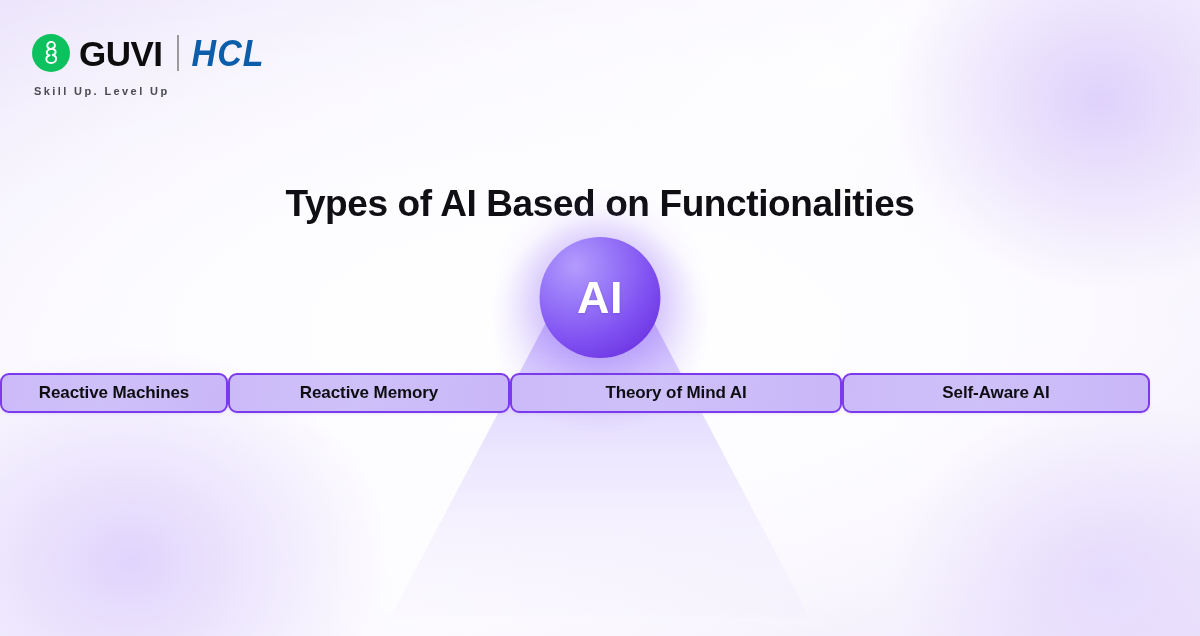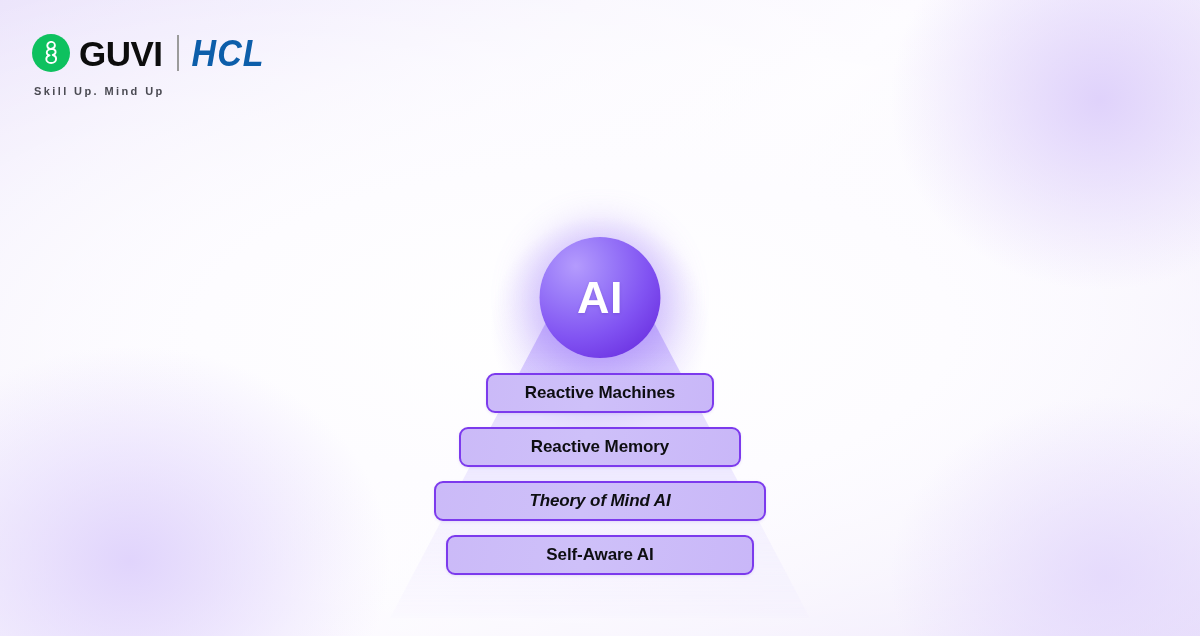--- a/index.html
+++ b/index.html
@@ -175,42 +175,41 @@
     letter-spacing: 0.5px;
     line-height: 1;
     text-shadow: 0 1px 3px rgba(70,30,150,0.22);
   }
 
   #pyramid {
     position: absolute;
     left: 0; right: 0;
     top: 145px;
     display: flex;
-    flex-direction: column;
-    align-items: center;
+    flex-direction: row;
   }
   .tier {
     height: 40px;
     border: 2px solid #7c3aed;
     border-radius: 9px;
     background: linear-gradient(100deg, #cbbaf8 0%, #cec0f9 45%, #c9b7f8 100%);
     display: flex;
     align-items: center;
     justify-content: center;
     color: #0e0e12;
     font-size: 17px;
     font-weight: bold;
     letter-spacing: -0.1px;
     box-sizing: border-box;
     margin-bottom: 14px;
     box-shadow: 0 1px 3px rgba(110,70,200,0.13);
   }
   .tier-0 { width: 228px; }
   .tier-1 { width: 282px; }
-  .tier-2 { width: 332px; font-style: italic; }
+  .tier-2 { width: 332px; }
   .tier-3 { width: 308px; margin-bottom: 0; }
 </style>
 </head>
 <body>
 
 <div id="slide">
 
   <div id="bg-corner-tr"></div>
   <div id="bg-corner-bl"></div>
   <div id="bg-corner-br"></div>
@@ -227,23 +226,24 @@
         </svg>
       </span>
 
       <span id="guvi-wordmark">GUVI</span>
 
       <span id="logo-divider"></span>
 
       <span id="hcl-wordmark">HCL</span>
     </div>
 
-    <div id="guvi-tagline">Skill Up. Mind Up</div>
+    <div id="guvi-tagline">Skill Up. Level Up</div>
   </div>
 
+  <h1 id="page-title">Types of AI Based on Functionalities</h1>
 
   <div id="diagram">
 
     <div id="ai-beam"></div>
     <div id="ai-sphere-glow"></div>
 
     <div id="ai-sphere">
       <span id="ai-sphere-label">AI</span>
     </div>
 

